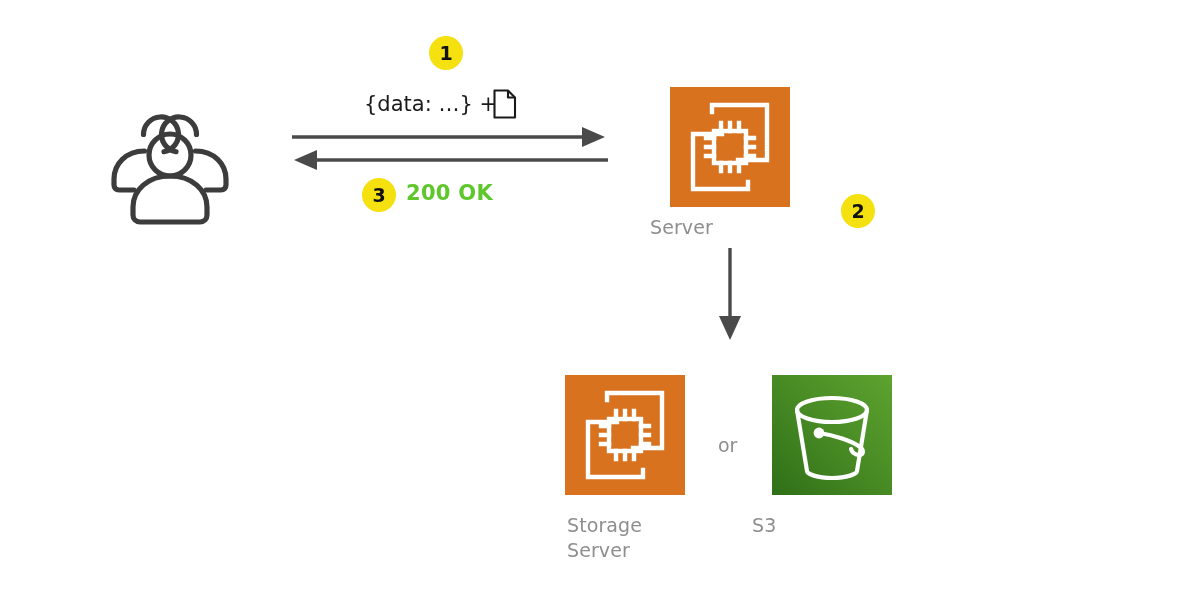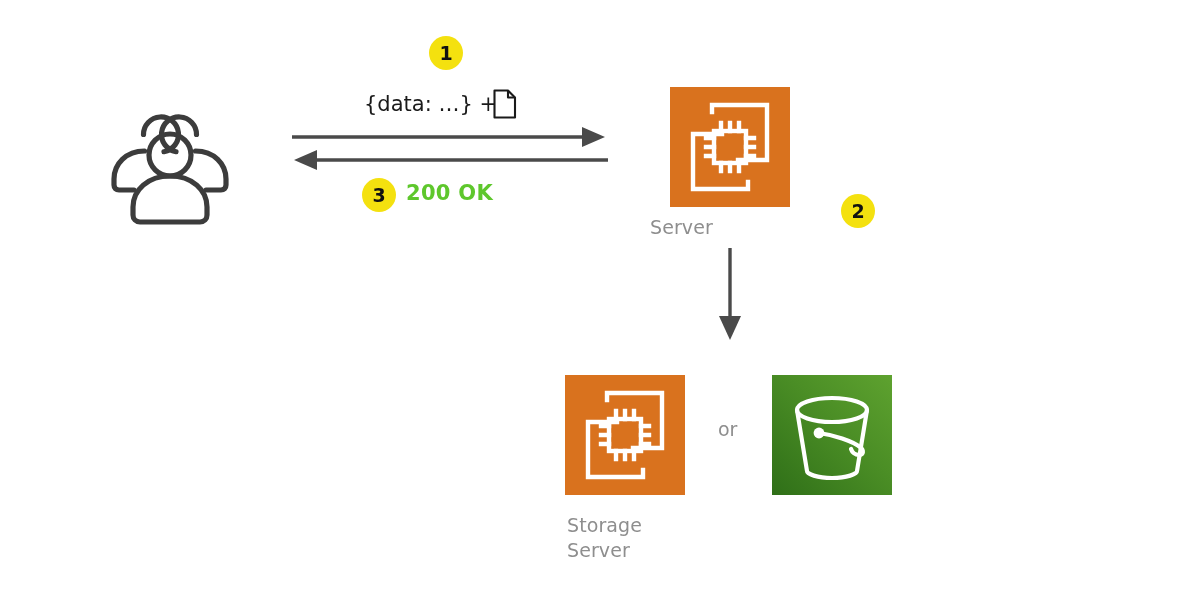--- a/index.html
+++ b/index.html
@@ -168,29 +168,30 @@
         <path d="M51 44 L51 36 M60 44 L60 36 M69 44 L69 36"></path>
         <path d="M51 76 L51 84 M60 76 L60 84 M69 76 L69 84"></path>
         <path d="M44 51 L36 51 M44 60 L36 60 M44 69 L36 69"></path>
         <path d="M76 51 L84 51 M76 60 L84 60 M76 69 L84 69"></path>
       </g>
     </svg>
   </div>
   <div class="node-label" style="left:567px; top:513px; width:160px;">Storage
 Server</div>
 
-  <div class="annot annot-or" style="left:718px; top:418px;">or</div>
+  <div class="annot annot-or" style="left:718px; top:434px;">or</div>
 
   <div class="node-tile tile-green" style="left:772px; top:375px;">
     <svg width="120" height="120" viewBox="0 0 120 120">
       <g fill="none" stroke="#ffffff" stroke-width="4.2" stroke-linecap="round" stroke-linejoin="round">
 
         <path d="M25 35 L35 96 C35 99 45 103 60 103 C75 103 85 99 85 96 L95 35"></path>
 
         <ellipse cx="60" cy="35" rx="35" ry="12"></ellipse>
 
         <path d="M47 58 C62 60 80 66 88 72 C92 75 92 80 87 80 C83 80 80 77 79 74"></path>
       </g>
       <circle cx="47" cy="58" r="5.4" fill="#ffffff"></circle>
     </svg>
   </div>
+  <div class="node-label" style="left:752px; top:513px; width:160px;">S3</div>
 
 </div>
 
 </body></html>

